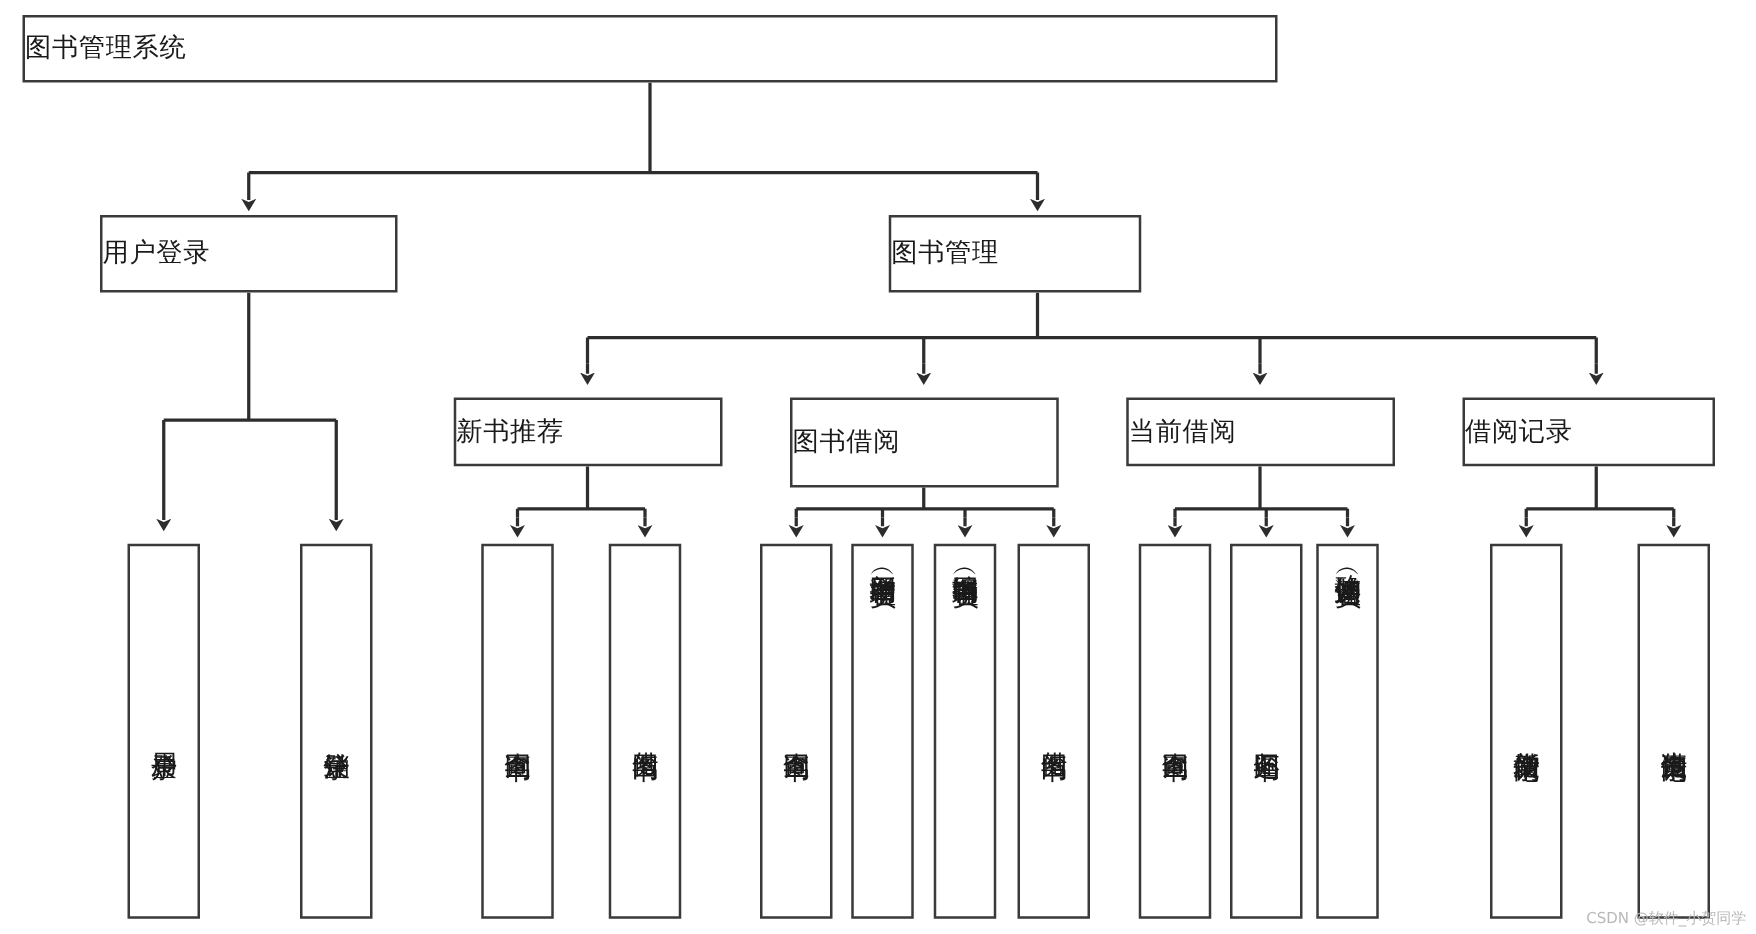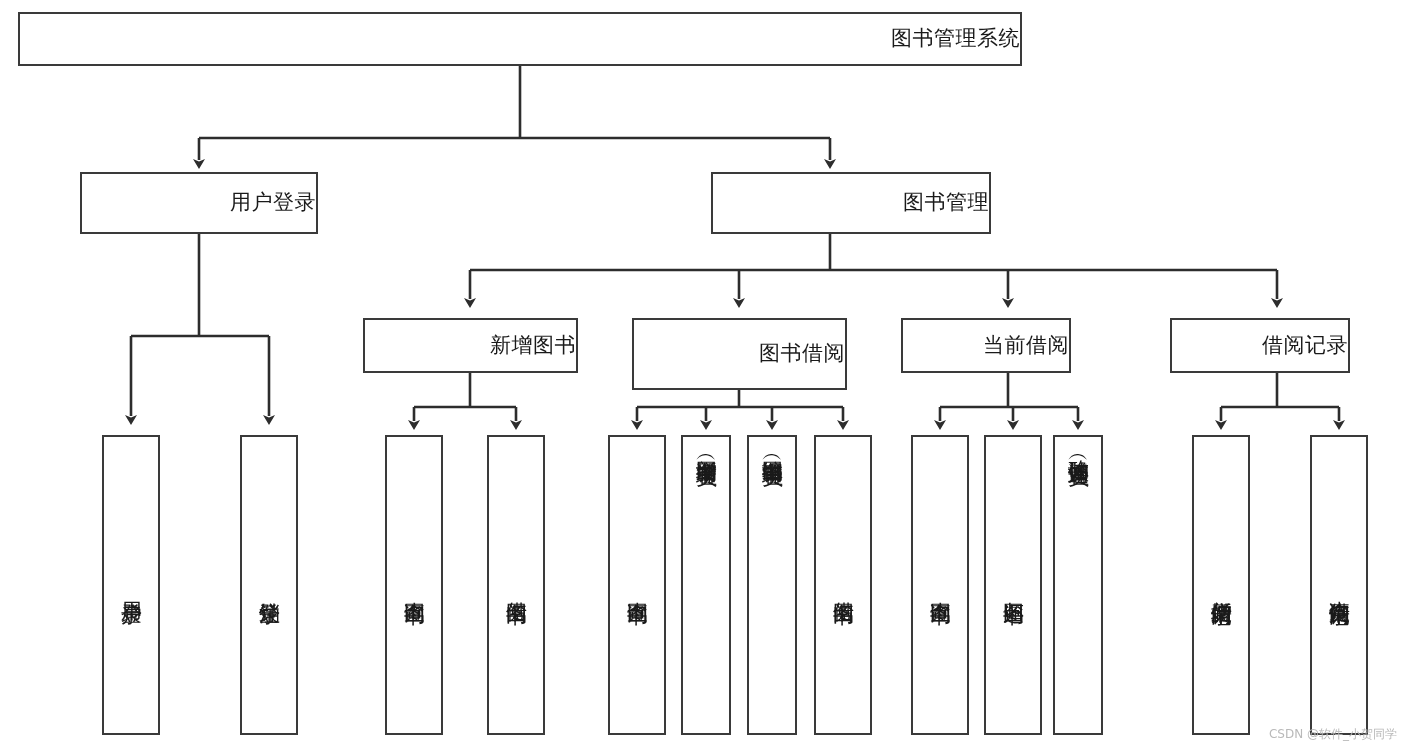--- a/index.html
+++ b/index.html
@@ -25,21 +25,21 @@
     width: 1405px;
     height: 747px;
   }
   .node-box {
     position: absolute;
     box-sizing: border-box;
     border: 2px solid #3a3a3a;
     background: #ffffff;
     display: flex;
     align-items: center;
-    justify-content: flex-end;
+    justify-content: flex-start;
   }
   .node-label-h {
     font-size: 21px;
     color: #1a1a1a;
     letter-spacing: 0.5px;
     line-height: 1.2;
     white-space: nowrap;
     font-family: "DejaVu Sans", "Liberation Sans", sans-serif;
   }
   .leaf-box {
@@ -150,34 +150,34 @@
     </g>
   </svg>
 
   <div class="node-box" style="left:18px; top:12px; width:1004px; height:54px;">
     <span class="node-label-h">图书管理系统</span>
   </div>
 
   <div class="node-box" style="left:80px; top:172px; width:238px; height:62px;">
     <span class="node-label-h">用户登录</span>
   </div>
-  <div class="node-box" style="left:711px; top:172px; width:280px; height:62px;">
+  <div class="node-box" style="left:711px; top:172px; width:202px; height:62px;">
     <span class="node-label-h">图书管理</span>
   </div>
 
   <div class="node-box" style="left:363px; top:318px; width:215px; height:55px;">
-    <span class="node-label-h">新增图书</span>
+    <span class="node-label-h">新书推荐</span>
   </div>
   <div class="node-box" style="left:632px; top:318px; width:215px; height:72px;">
     <span class="node-label-h">图书借阅</span>
   </div>
-  <div class="node-box" style="left:901px; top:318px; width:170px; height:55px;">
+  <div class="node-box" style="left:901px; top:318px; width:215px; height:55px;">
     <span class="node-label-h">当前借阅</span>
   </div>
-  <div class="node-box" style="left:1170px; top:318px; width:180px; height:55px;">
+  <div class="node-box" style="left:1170px; top:318px; width:202px; height:55px;">
     <span class="node-label-h">借阅记录</span>
   </div>
 
   <div class="leaf-box" style="left:102px; top:435px; width:58px; height:300px;">
     <span class="node-label-v">用户登录</span>
   </div>
   <div class="leaf-box" style="left:240px; top:435px; width:58px; height:300px;">
     <span class="node-label-v">注销登录</span>
   </div>
 

